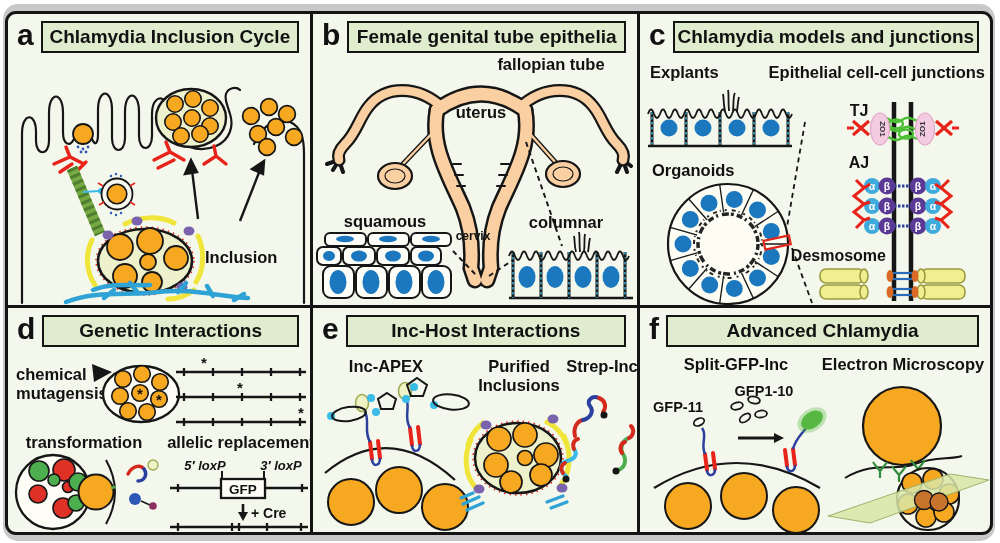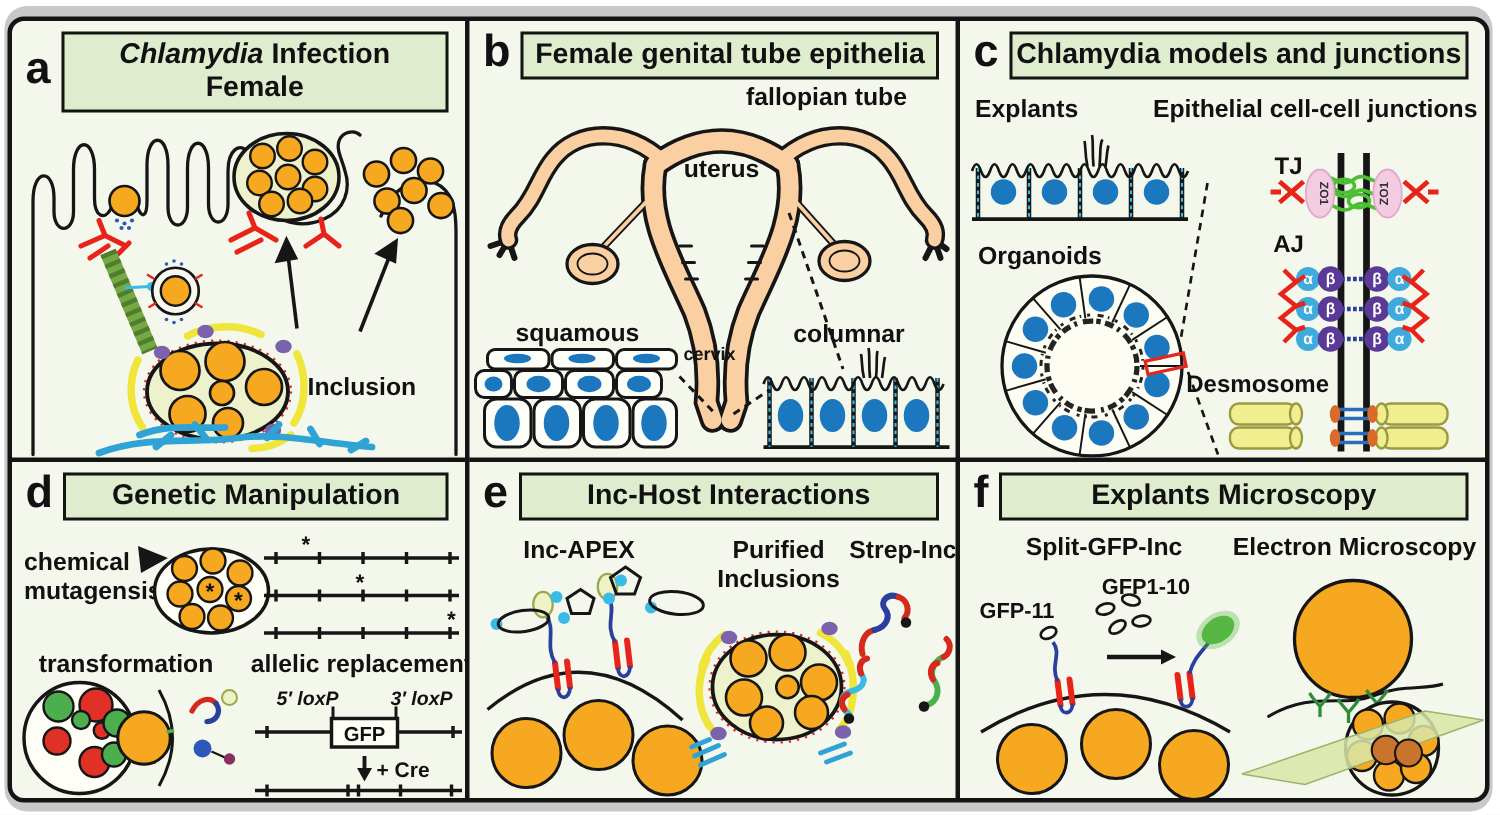--- a/index.html
+++ b/index.html
@@ -5,42 +5,42 @@
   html,body{margin:0;padding:0;}
   body{width:1000px;height:543px;position:relative;background:#ffffff;font-family:"Liberation Sans",sans-serif;}
   .shadow{position:absolute;left:3px;top:4px;width:992px;height:537px;background:#c8c8c8;border-radius:15px;}
   .frame{position:absolute;left:5px;top:11px;width:988px;height:524px;box-sizing:border-box;border:3px solid #141414;border-radius:11px;background:#f4f8ec;overflow:hidden;display:grid;grid-template-columns:305px 327px 1fr;grid-template-rows:294px 1fr;}
   .panel{position:relative;border-right:3px solid #141414;border-bottom:3px solid #141414;}
   .panel.lastcol{border-right:none;}
   .panel.lastrow{border-bottom:none;}
   .phead{position:absolute;top:7px;left:9px;right:11px;display:flex;align-items:center;gap:7px;z-index:3;}
   .pletter{font-size:30px;font-weight:bold;line-height:1;color:#111;transform:translateY(-2px);}
   .tbox{flex:1;background:#dfeccd;border:2.5px solid #141414;font-weight:bold;font-size:19px;text-align:center;padding:3px 2px;color:#111;}
-  .it{font-style:italic;}
+  .it{}
   svg.art{position:absolute;inset:0;width:100%;height:100%;z-index:1;}
   text{font-family:"Liberation Sans",sans-serif;fill:#111;}
   .lbl{font-weight:bold;font-size:16.5px;}
   .lblS{font-weight:bold;font-size:12px;}
   .lblM{font-weight:bold;font-size:14.5px;}
   .lblI{font-weight:bold;font-style:italic;font-size:13px;}
   .lblJ{font-weight:bold;font-size:16px;}
   .ast{font-weight:bold;font-size:15px;}
   .greek{font-weight:bold;font-size:10.5px;fill:#fff;}
   .zo1{font-weight:bold;font-size:8px;fill:#333;}
 </style>
 </head>
 <body>
 
 <div class="shadow"></div>
 <div class="frame">
 
   <div class="panel">
     <div class="phead">
       <span class="pletter">a</span>
-      <div class="tbox"><span class="it">Chlamydia</span><span> Infection Female</span></div>
+      <div class="tbox"><span class="it">Chlamydia</span><span> Inclusion Cycle</span></div>
     </div>
     <svg class="art" viewBox="0 0 302 291" preserveAspectRatio="none">
       <g fill="none" stroke="#161616" stroke-width="2.2" stroke-linecap="round">
         <path d="M14,289 L14,120 C14,98 28,98 28,118 L28,127 C28,142 41,142 41,127 L41,99 C41,77 55,77 55,99 L55,118 C55,131 62,133 66,125 C68,117 82,117 84,125 C87,132 90,130 90,120 L90,96 C90,74 104,74 104,96 L104,124 C104,140 117,140 117,124 L117,98 C117,76 131,76 131,98 L131,122 C131,138 144,138 144,122 L144,100 C144,86 152,80 158,88 C162,94 160,104 164,114 C170,132 190,140 208,132 C222,126 226,112 222,100 C220,92 216,86 218,80 C220,74 228,72 232,76"></path>
         <path d="M246,130 C254,112 268,102 282,108 C294,113 296,126 296,140 L296,289"></path>
       </g>
       <g>
         <circle cx="75" cy="120" r="10" fill="#F6A821" stroke="#161616" stroke-width="1.8"></circle>
         <g fill="#2E58B8">
             <circle cx="70" cy="133" r="1.4"></circle>
@@ -375,21 +375,21 @@
           <ellipse cx="250" cy="278" rx="3.5" ry="6"></ellipse>
             <ellipse cx="275" cy="278" rx="3.5" ry="6"></ellipse>
         </g>
       </g>
     </svg>
   </div>
 
   <div class="panel lastrow">
     <div class="phead">
       <span class="pletter">d</span>
-      <div class="tbox"><span>Genetic Manipulation</span></div>
+      <div class="tbox"><span>Genetic Interactions</span></div>
     </div>
     <svg class="art" viewBox="0 0 302 224" preserveAspectRatio="none">
       <text class="lbl" x="8" y="72">chemical</text>
       <text class="lbl" x="8" y="91">mutagensis</text>
       <polygon points="84,56 104,64 86,74" fill="#161616"></polygon>
       <g>
         <ellipse cx="133" cy="86" rx="38" ry="28" fill="#FEFEF6" stroke="#161616" stroke-width="2.3"></ellipse>
         <g fill="#F6A821" stroke="#161616" stroke-width="1.6">
           <circle cx="115" cy="71" r="8.3"></circle>
             <circle cx="134" cy="66" r="8.3"></circle>
@@ -548,21 +548,21 @@
         <path d="M316,130 C320,128 322,122 318,118" stroke="#D42A1E" stroke-width="4"></path>
         <path d="M309,145 C306,140 308,135 312,134" stroke="#D42A1E" stroke-width="4"></path>
         <circle cx="303" cy="163" r="3.5" fill="#161616" stroke="none"></circle>
       </g>
     </svg>
   </div>
 
   <div class="panel lastcol lastrow">
     <div class="phead">
       <span class="pletter">f</span>
-      <div class="tbox"><span>Explants Microscopy</span></div>
+      <div class="tbox"><span>Advanced Chlamydia</span></div>
     </div>
     <svg class="art" viewBox="0 0 350 224" preserveAspectRatio="none">
       <text class="lbl" x="96" y="62" text-anchor="middle">Split-GFP-Inc</text>
       <text class="lbl" x="263" y="62" text-anchor="middle">Electron Microscopy</text>
       <text class="lblM" x="38" y="104" text-anchor="middle">GFP-11</text>
       <text class="lblM" x="124" y="88" text-anchor="middle">GFP1-10</text>
       <g>
         <g fill="#F6A821" stroke="#161616" stroke-width="2">
           <circle cx="48" cy="198" r="23"></circle>
             <circle cx="104" cy="188" r="23"></circle>

